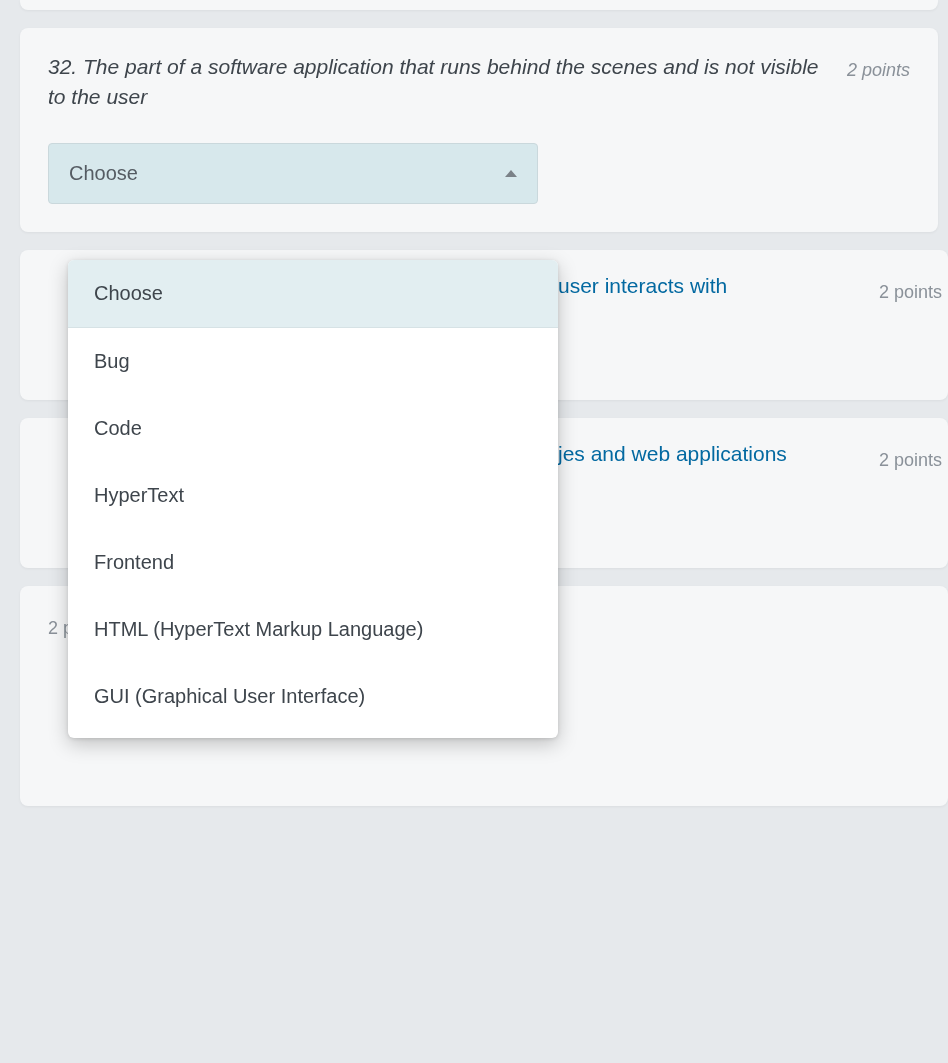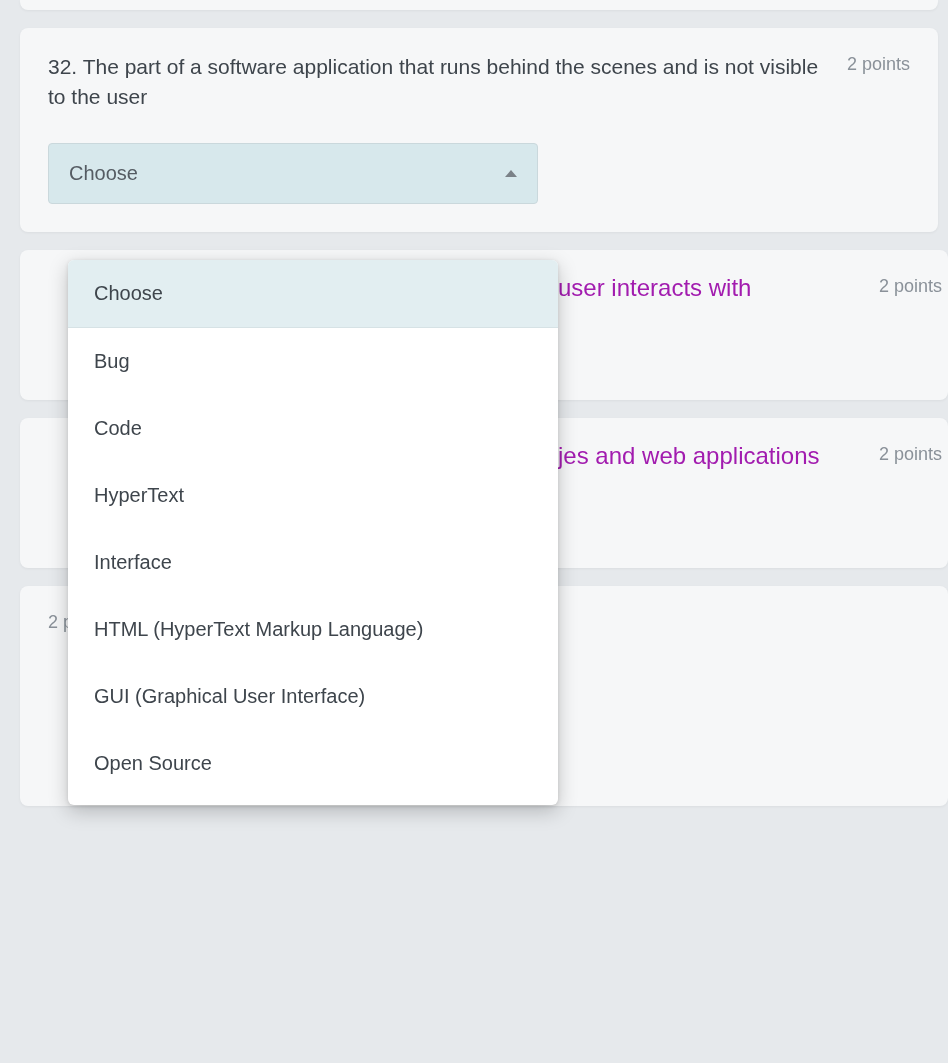--- a/index.html
+++ b/index.html
@@ -25,32 +25,33 @@
       padding: 0;
       margin-top: 0;
       border-top-left-radius: 0;
       border-top-right-radius: 0;
     }
     .q-header {
       display: flex;
       align-items: flex-start;
       justify-content: center;
       gap: 10px;
+      font-style: italic;
     }
     .q-text {
       font-size: 21px;
       line-height: 1.45;
       color: #3e454c;
       flex: 1;
     }
     .q-points {
       font-size: 18px;
       color: #8a9199;
       white-space: nowrap;
-      margin-top: 2px;
+      margin-top: 8px;
     }
     .select-trigger {
       margin-top: 30px;
       width: 490px;
       background: #d7e8ec;
       border: 1px solid #cad8dc;
       border-radius: 4px;
       padding: 18px 20px;
       font-size: 20px;
       color: #555c63;
@@ -76,22 +77,22 @@
       min-height: 150px;
     }
     .partial-text-row {
       display: flex;
       align-items: flex-start;
       justify-content: space-between;
       gap: 10px;
       padding-right: 6px;
     }
     .partial-q-text {
-      font-size: 24px;
-      color: #a21caf;
+      font-size: 21px;
+      color: #0369a1;
       margin-left: 510px;
       flex: 1;
     }
     .dropdown-menu {
       position: absolute;
       left: 68px;
       top: 260px;
       width: 490px;
       background: #ffffff;
       border-radius: 6px;
@@ -148,17 +149,16 @@
   <div class="partial-text-row">
     <div class="q-points">2 points</div>
   </div>
 </div>
 
 <div class="dropdown-menu">
   <div class="dropdown-item selected">Choose</div>
   <div class="dropdown-item">Bug</div>
   <div class="dropdown-item">Code</div>
   <div class="dropdown-item">HyperText</div>
-  <div class="dropdown-item">Interface</div>
+  <div class="dropdown-item">Frontend</div>
   <div class="dropdown-item">HTML (HyperText Markup Language)</div>
   <div class="dropdown-item">GUI (Graphical User Interface)</div>
-  <div class="dropdown-item">Open Source</div>
 </div>
 
 </body></html>

